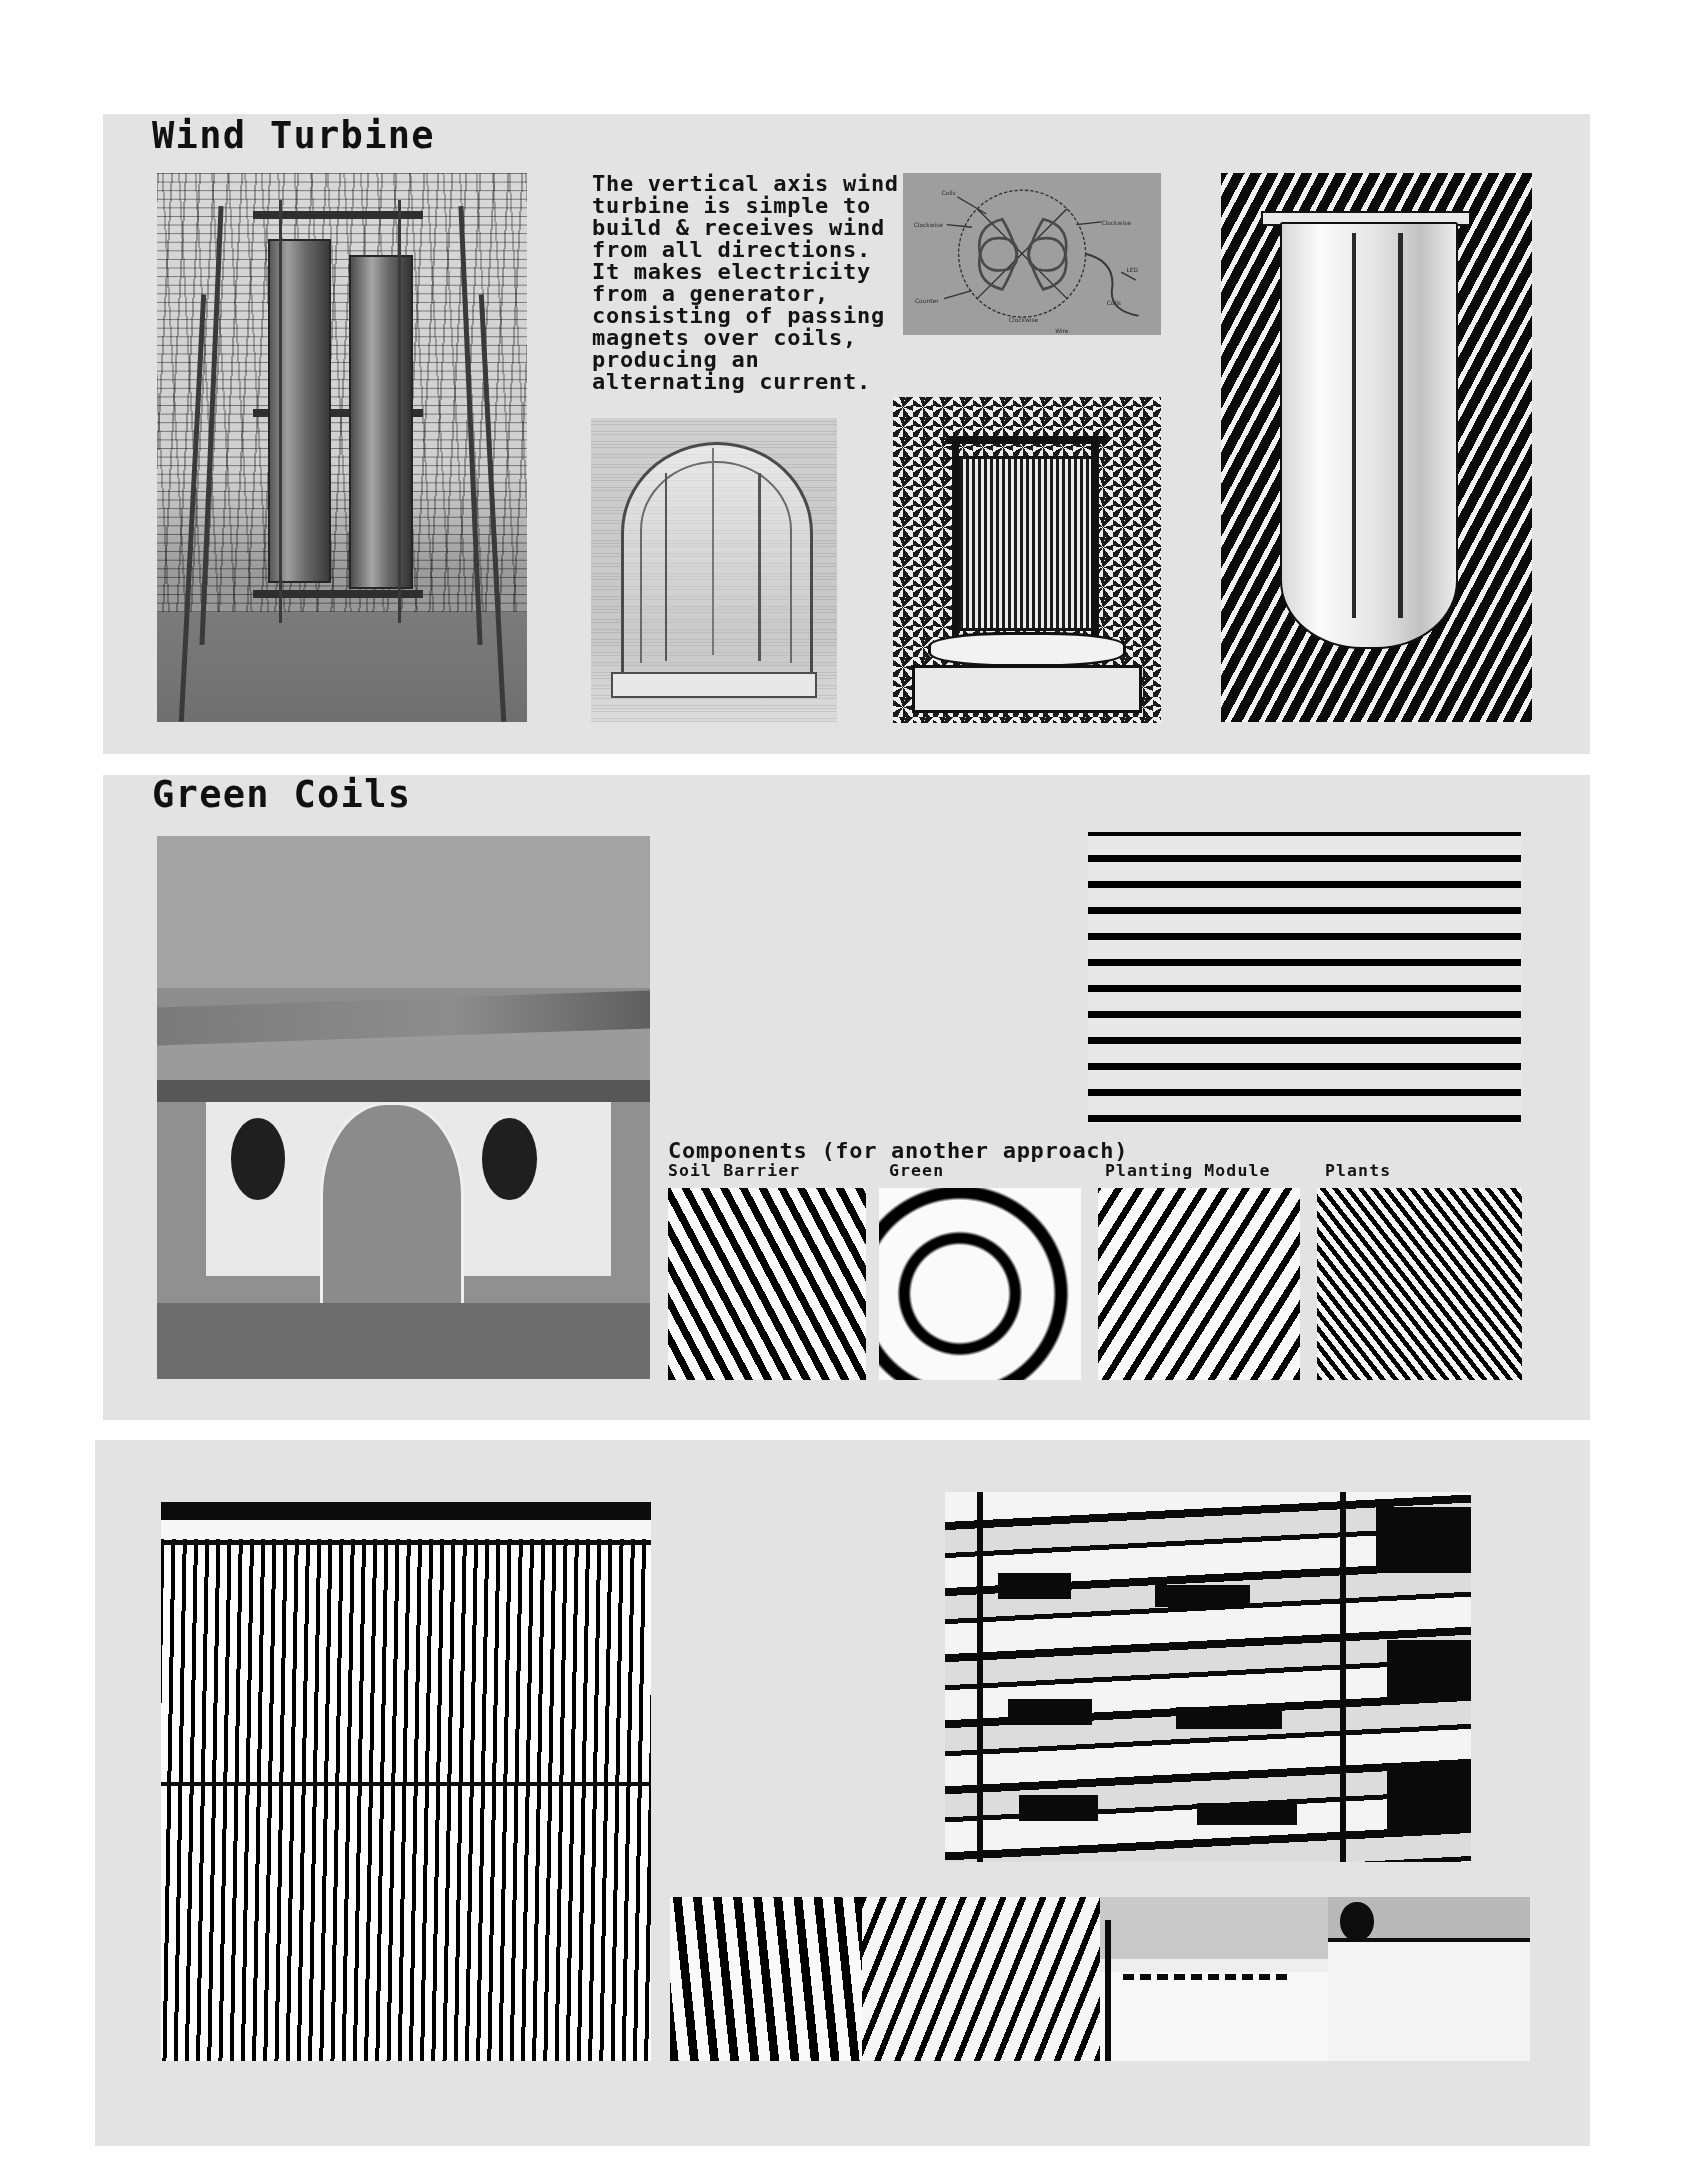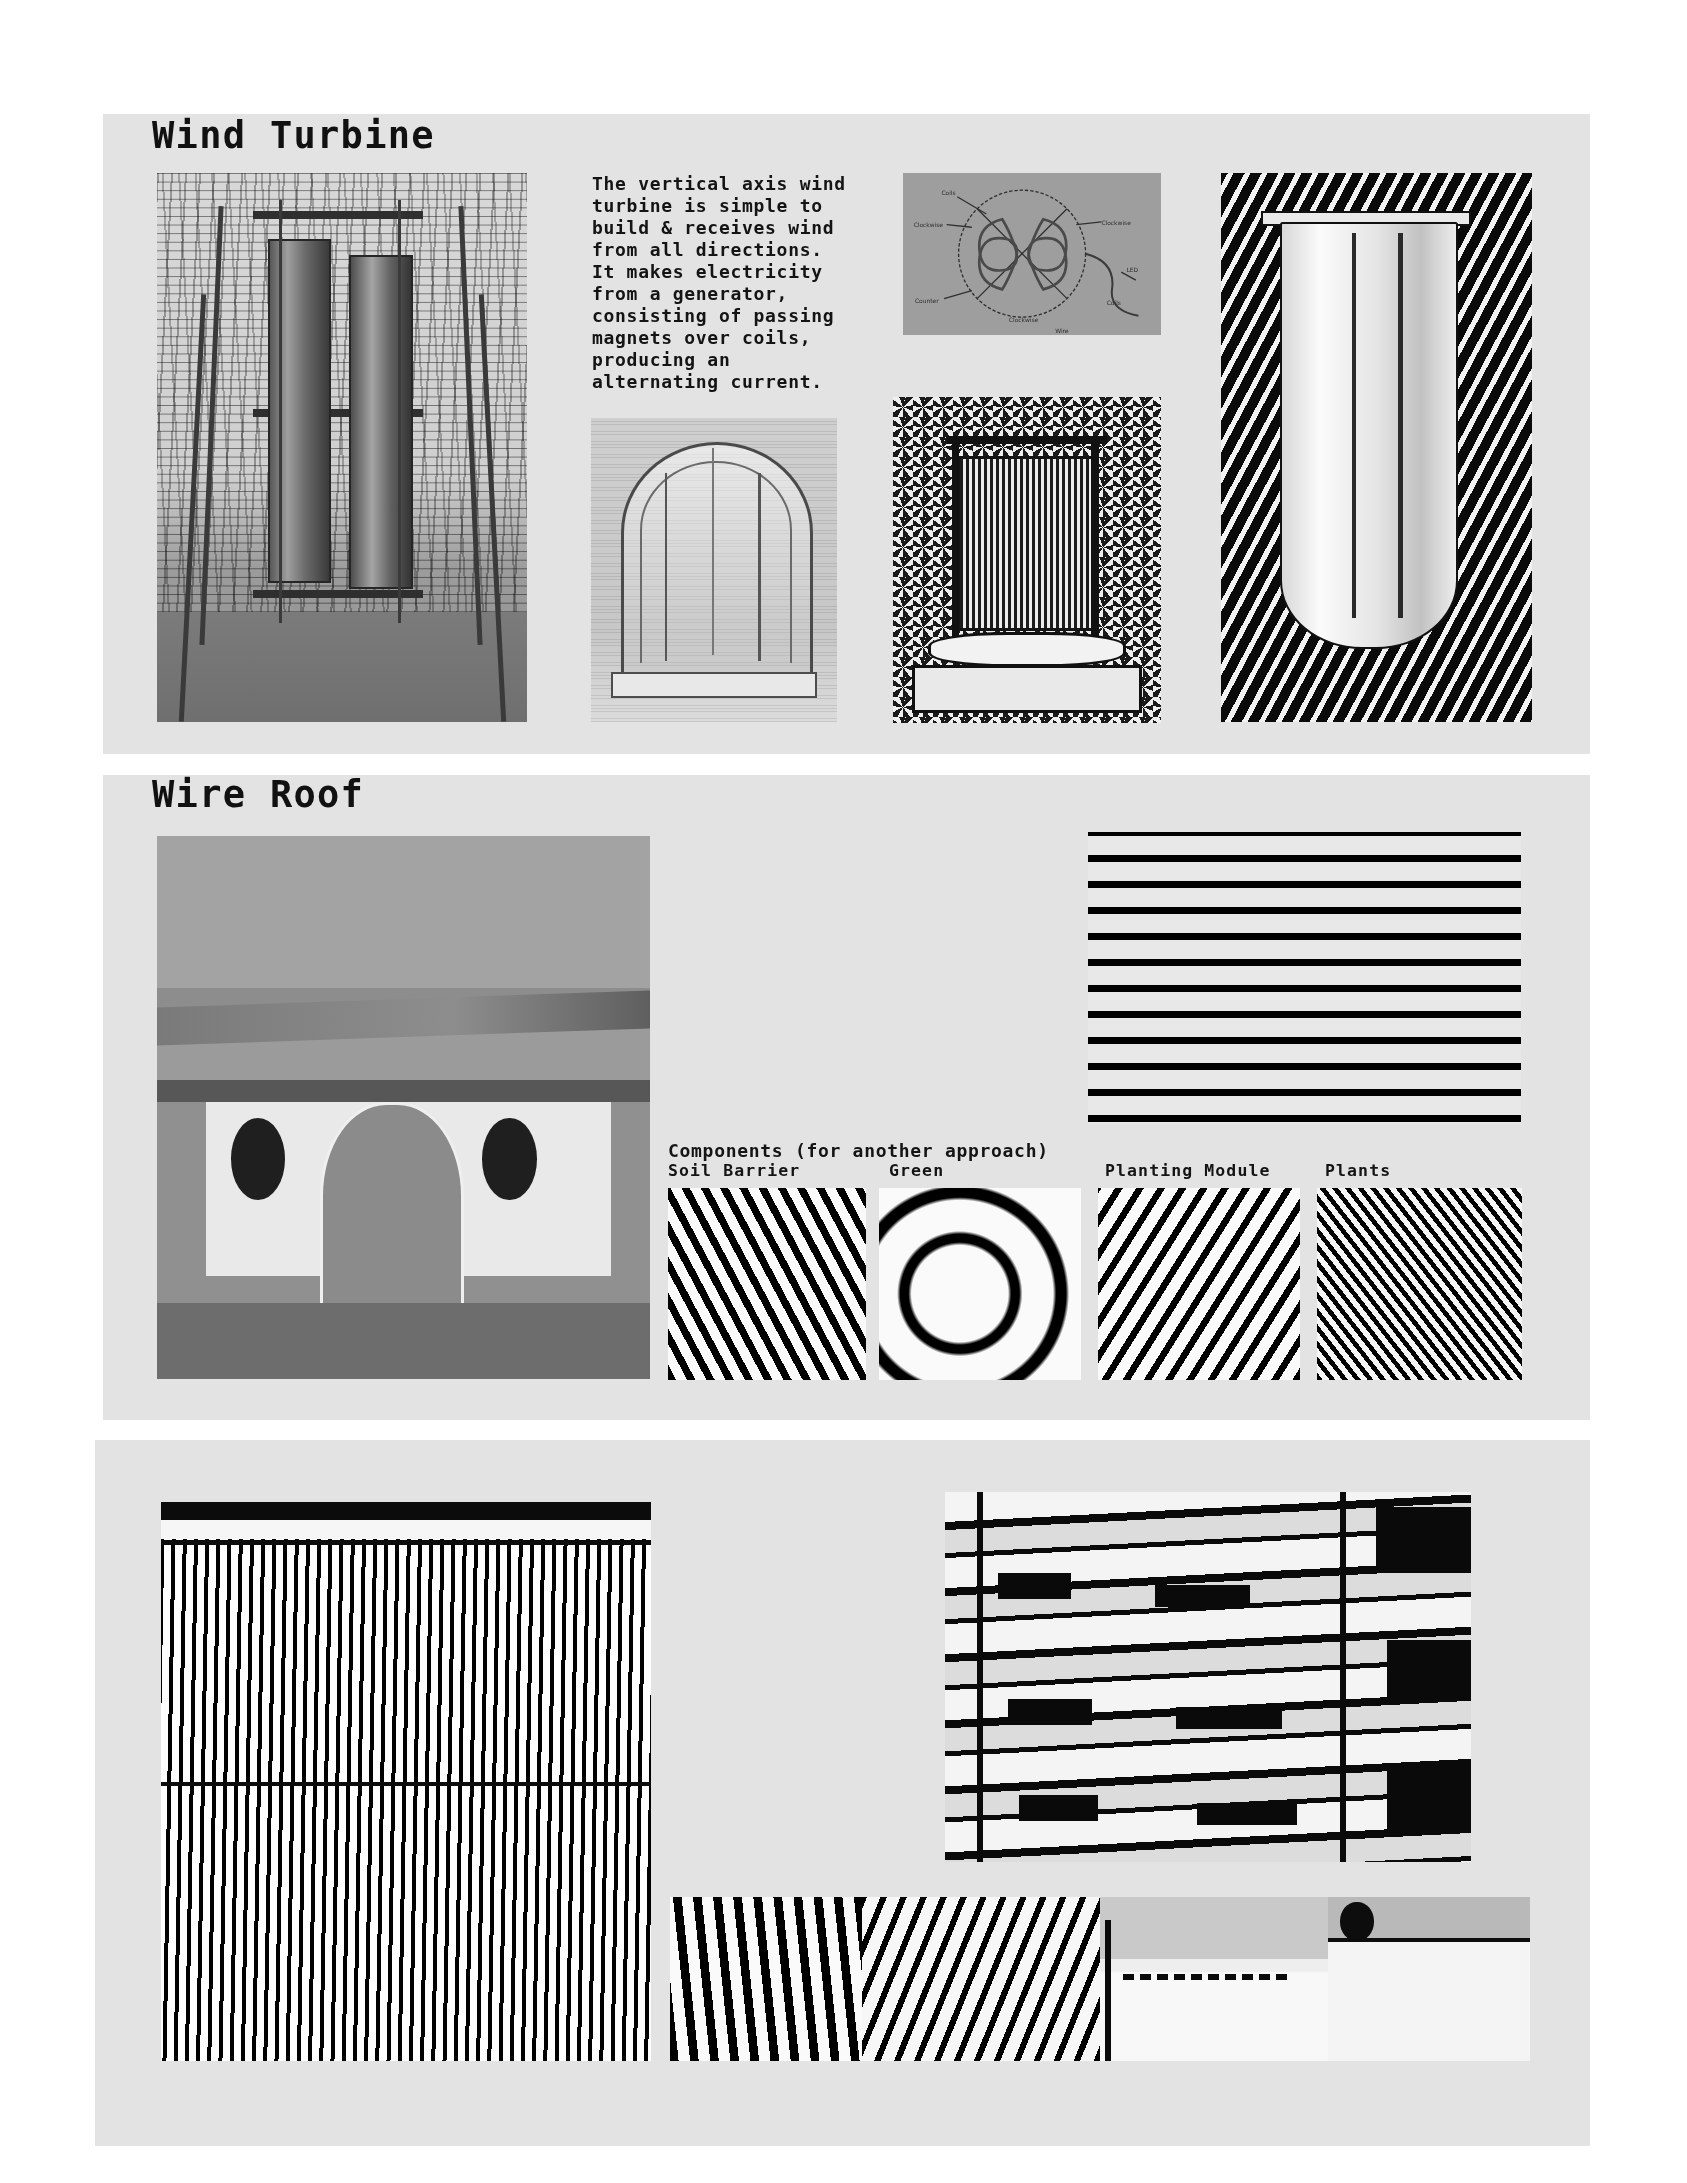--- a/index.html
+++ b/index.html
@@ -25,21 +25,21 @@
   }
   #h-wind { left:152px; top:114px; font-size:37px; }
   #h-roof { left:152px; top:773px; font-size:37px; }
   #h-mat  { left:151px; top:1422px; font-size:40px; letter-spacing:2px; }
 
   .body-text {
     position:absolute;
     font-family:"DejaVu Sans Mono", monospace;
     font-weight:700;
     color:#141414;
-    font-size:18px;
+    font-size:22px;
     line-height:22px;
     white-space:pre;
     letter-spacing:0.7px;
   }
   #wind-para  { left:592px; top:173px; width:278px; }
   #roof-list1 { left:668px; top:863px; }
   #roof-list2 { left:668px; top:1140px; }
 
   .caption {
     position:absolute;
@@ -304,21 +304,21 @@
 
   <div class="ph tex-render" style="left:1221px; top:173px; width:311px; height:549px;">
     <div class="rend-cap" style="top:7%;"></div>
     <div class="rend-cyl"></div>
     <div class="rend-blade" style="left:42%;"></div>
     <div class="rend-blade" style="left:57%;"></div>
   </div>
 
   <div class="panel" id="panel-roof"></div>
 
-  <div class="heading" id="h-roof">Wire Roof</div>
+  <div class="heading" id="h-roof">Green Coils</div>
 
   <div class="ph tex-roofbldg" style="left:157px; top:836px; width:493px; height:543px;">
     <div class="rb-roofline"></div>
     <div class="rb-fascia"></div>
     <div class="rb-wall"></div>
     <div class="rb-door"></div>
     <div class="rb-win" style="left:15%;"></div>
     <div class="rb-win" style="left:66%;"></div>
     <div class="rb-base"></div>
   </div>

